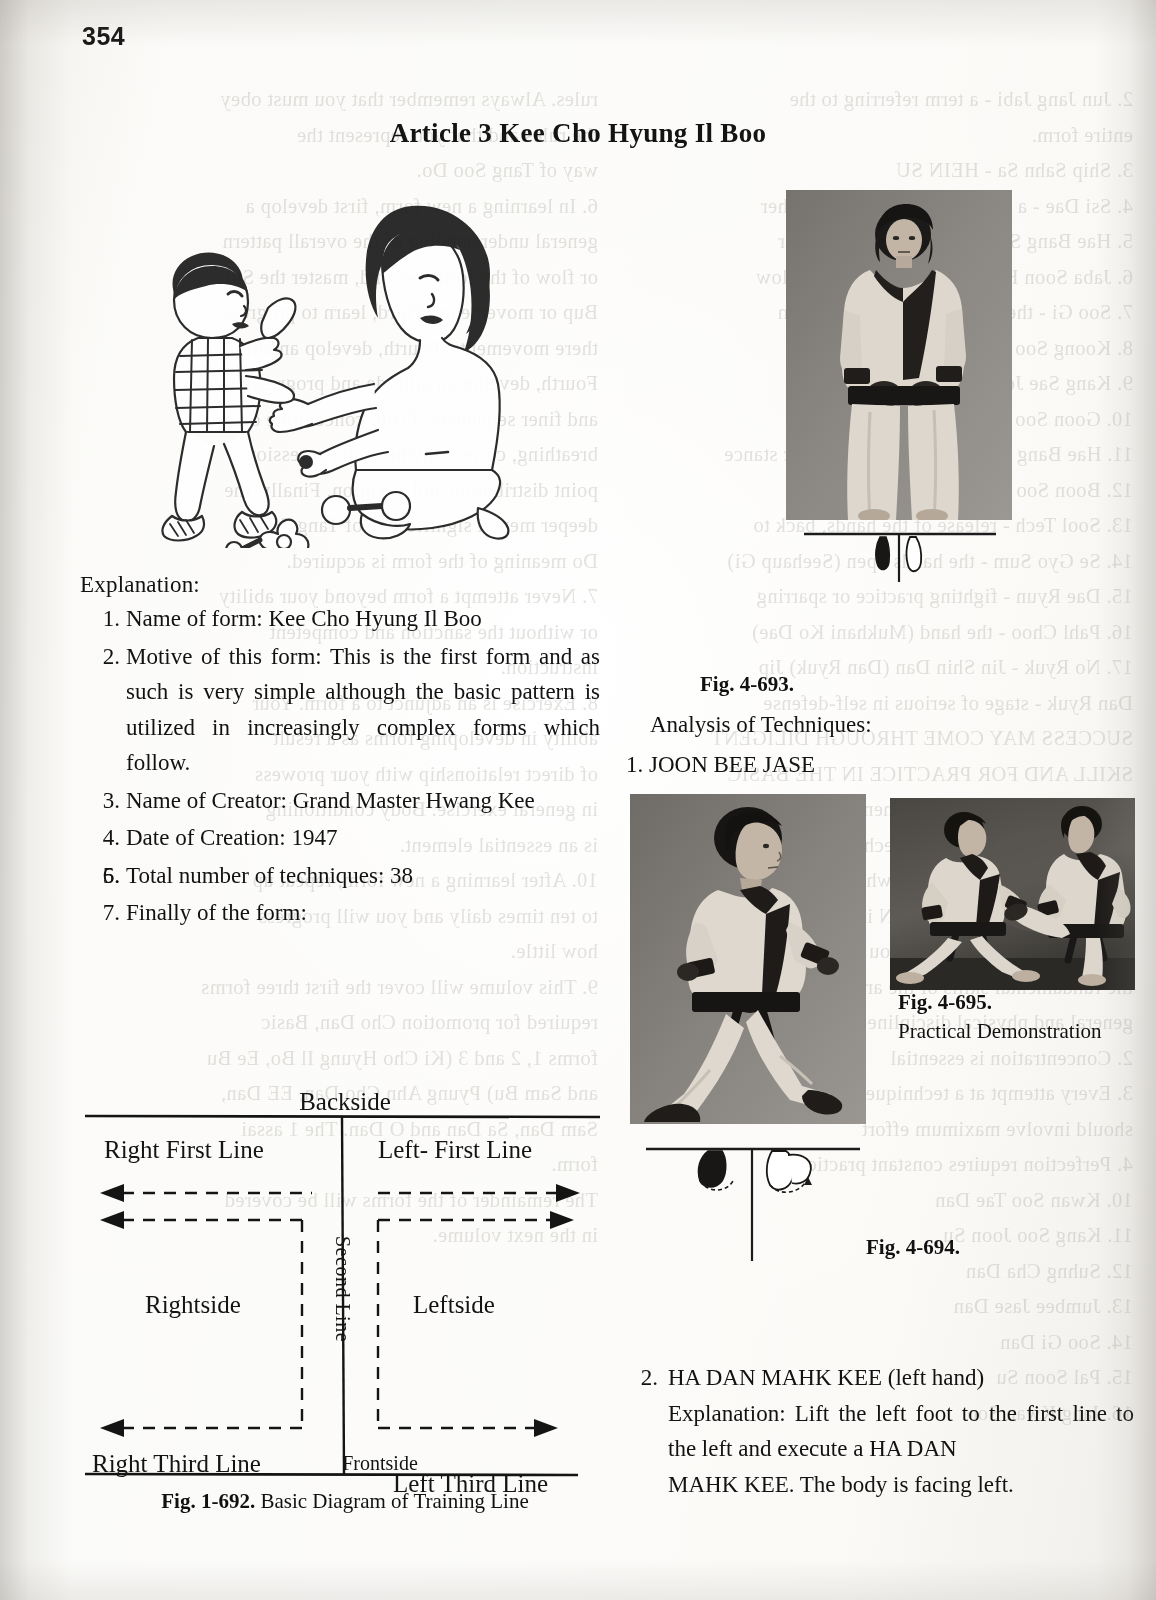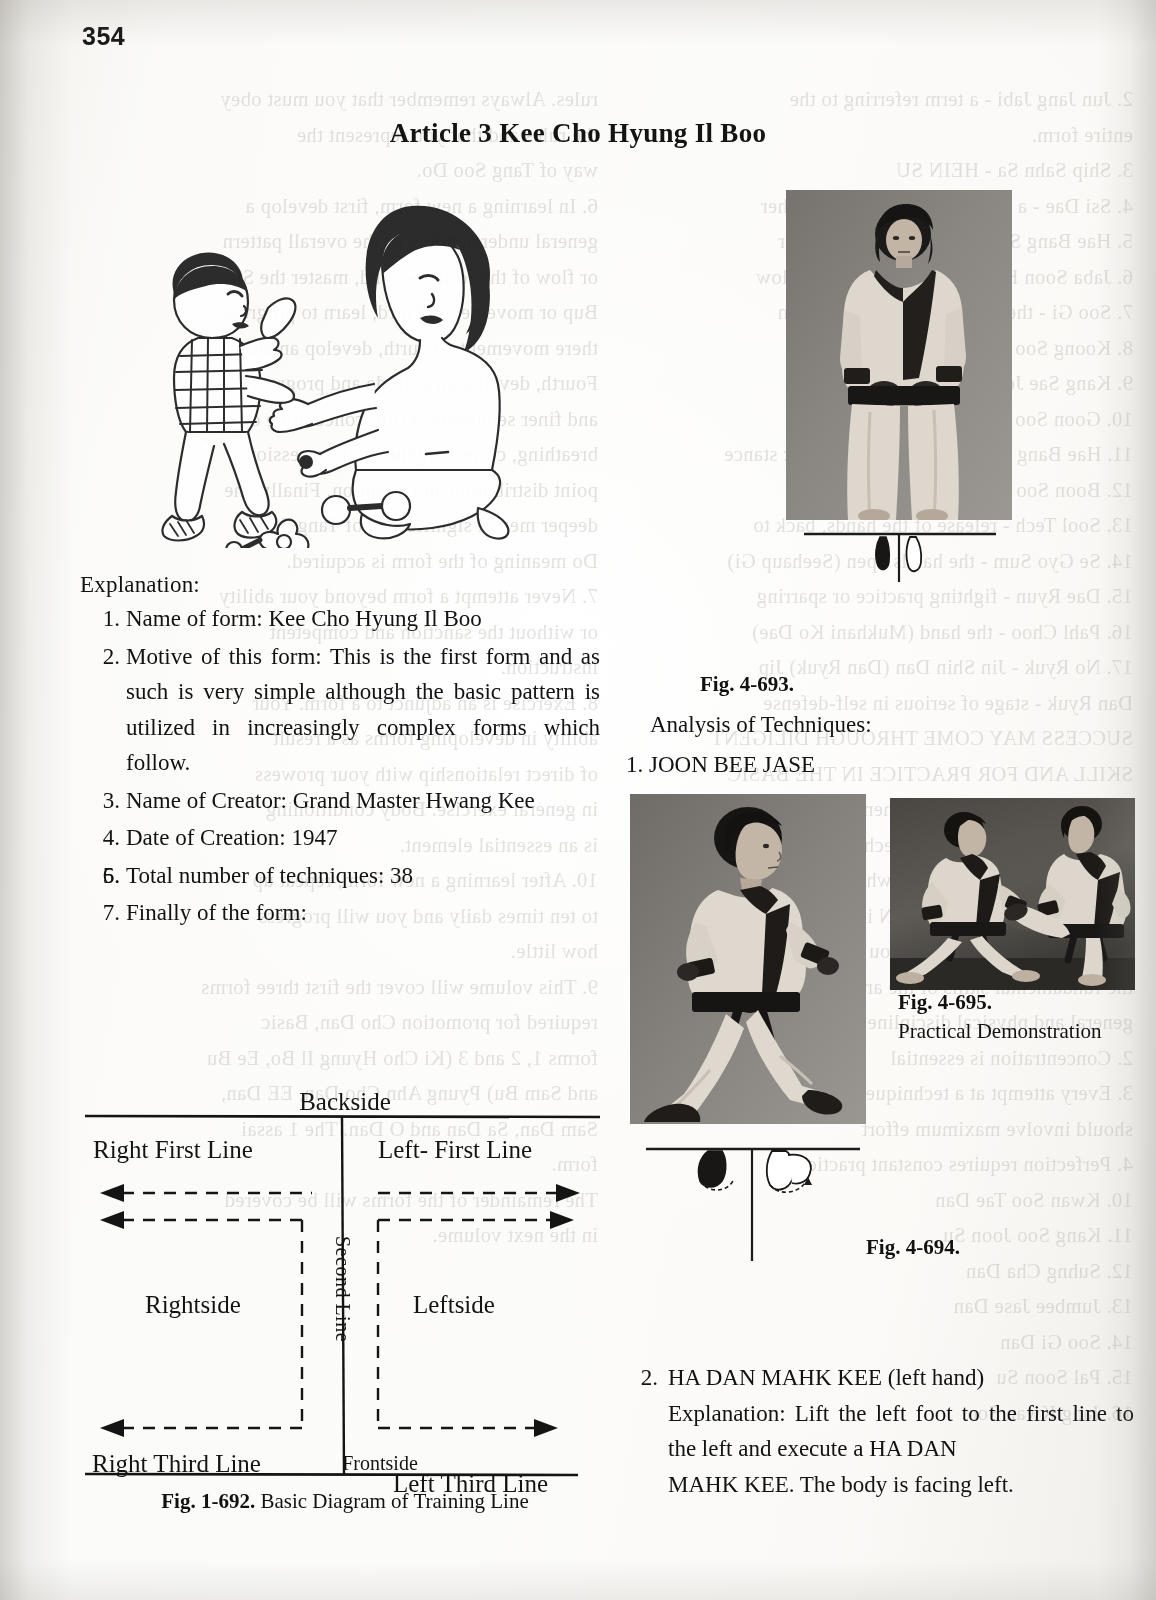--- a/index.html
+++ b/index.html
@@ -136,21 +136,21 @@
     height: 420px;
   }
   .diagram-label {
     position: absolute;
     font-size: 25px;
     color: #141414;
     white-space: nowrap;
   }
   .dg-backside { left: 50%; top: 0; transform: translateX(-50%); }
   .dg-frontside { left: 50%; top: 364px; transform: translateX(-50%); font-size: 20px; margin-left: 35px; }
-  .dg-rfl  { left: 13px;  top: 48px; text-align: right; }
+  .dg-rfl  { left: 24px;  top: 48px; text-align: right; }
   .dg-lfl  { left: 298px; top: 48px; }
   .dg-rightside { left: 65px; top: 203px; }
   .dg-leftside  { left: 333px; top: 203px; }
   .dg-secondline {
     left: 251px; top: 148px;
     writing-mode: vertical-rl;
     font-size: 20px;
     letter-spacing: 0.5px;
   }
   .dg-rtl { left: 12px;  top: 362px; }

